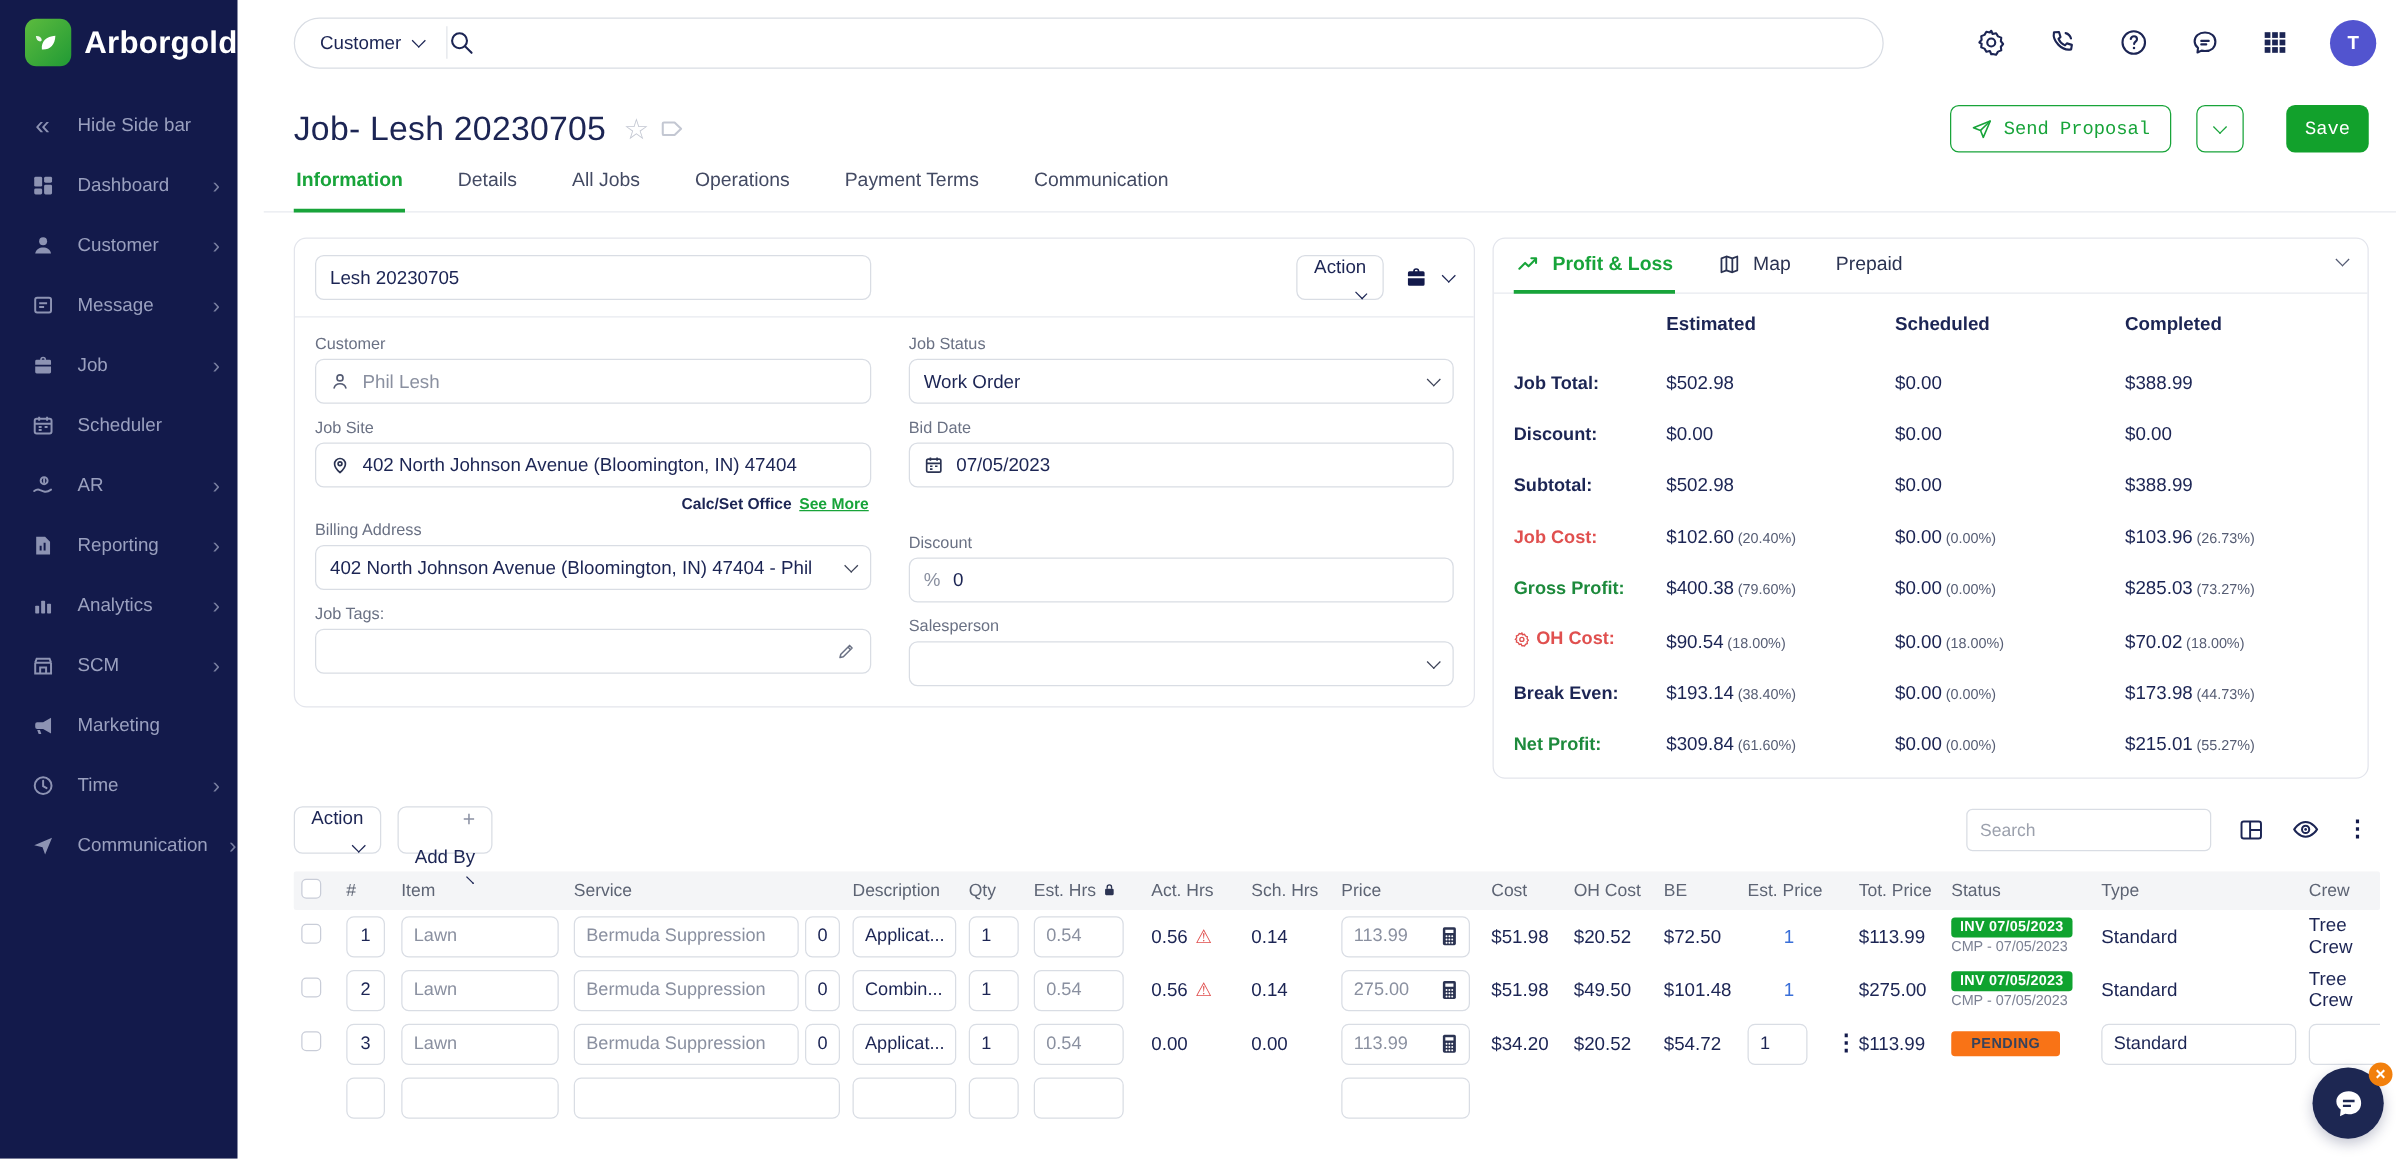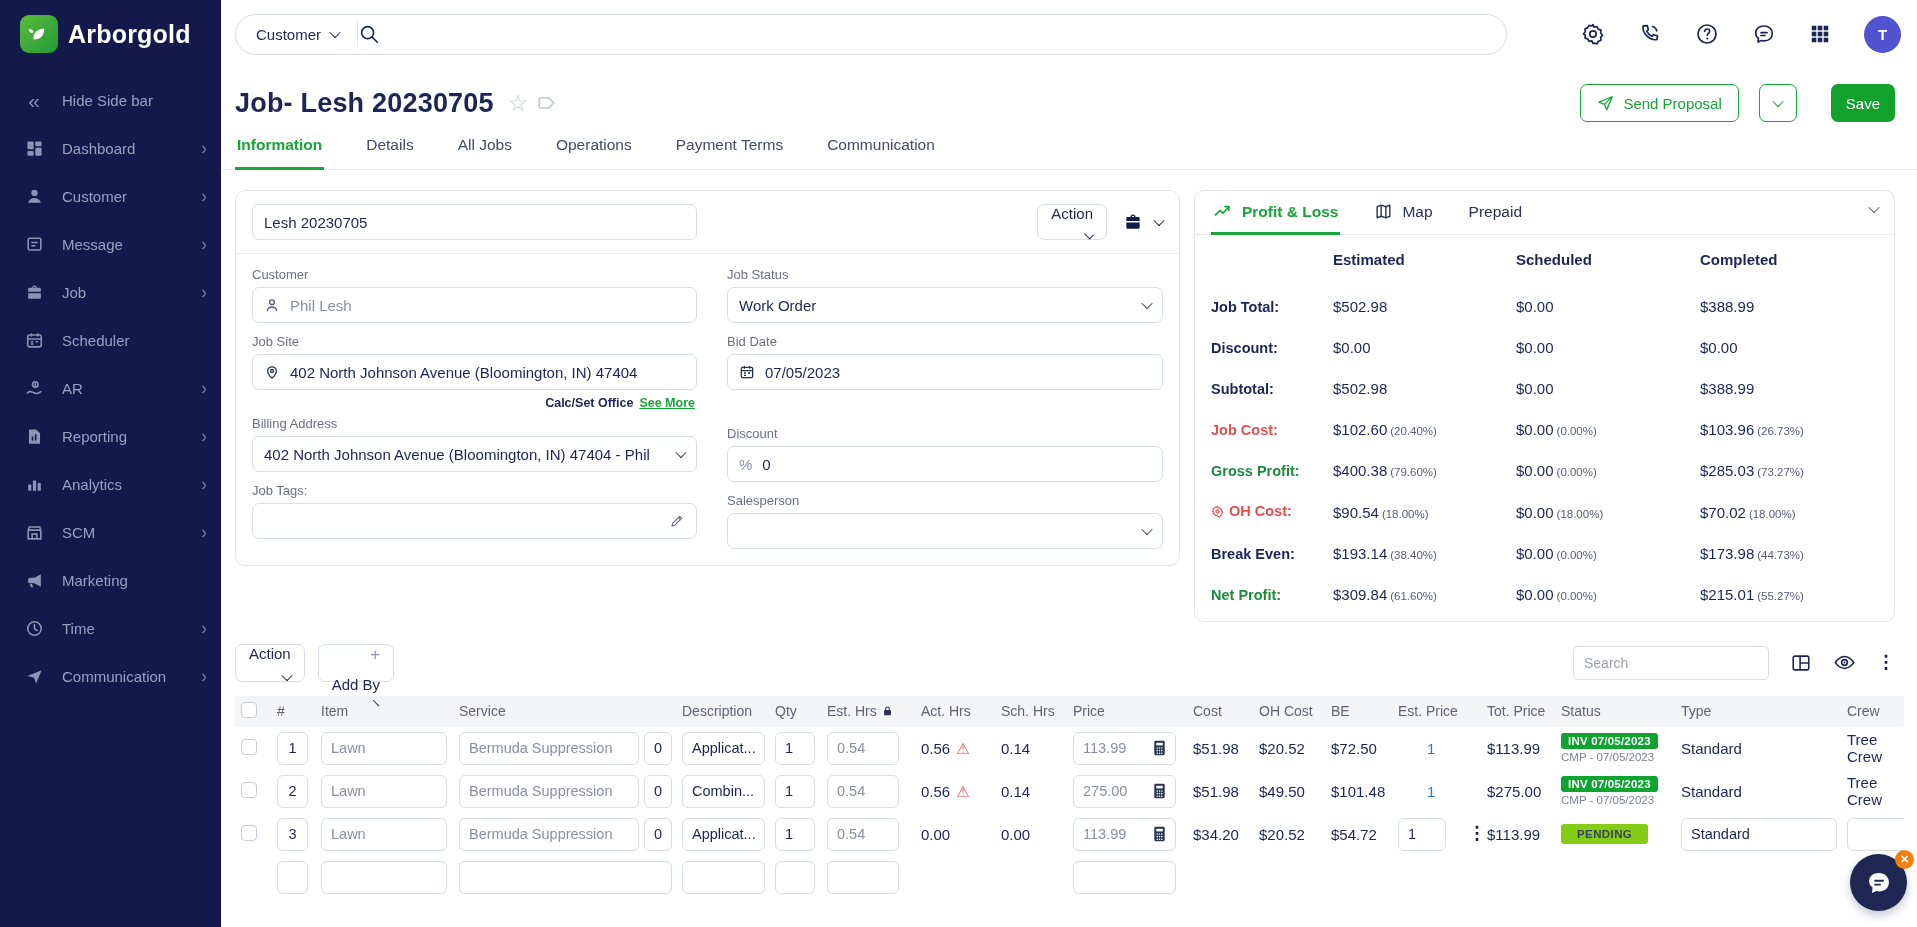--- a/index.html
+++ b/index.html
@@ -2,21 +2,21 @@
 <html><head>
 <meta charset="utf-8">
 <style>
   * { margin:0; padding:0; box-sizing:border-box; }
   html,body { width:1917px; height:927px; }
   body {
     font-family:"Liberation Sans", sans-serif;
     background:#ffffff; color:#1c2554; overflow:hidden; position:relative;
   }
   
-  .sidebar { position:absolute; left:0; top:0; width:221px; height:927px; background:#131a4b; z-index:5; }
+  .sidebar { position:absolute; left:0; top:0; width:190px; height:927px; background:#131a4b; z-index:5; }
   .logo-row { height:68px; display:flex; align-items:center; padding-left:20px; gap:10px; }
   .logo-badge { width:38px; height:38px; border-radius:9px; background:linear-gradient(135deg,#59b93c,#1f9а34); background:linear-gradient(135deg,#5cbb3e,#219a35); display:flex; align-items:center; justify-content:center; }
   .brand-name { color:#fff; font-size:25px; font-weight:700; letter-spacing:.2px; }
   .nav { margin-top:8px; }
   .nav-item { height:48px; display:flex; align-items:center; gap:17px; padding:0 14px 0 23px; color:#9aa0bf; font-size:15px; cursor:pointer; }
   .nav-item .nicon { width:22px; height:22px; flex:0 0 22px; display:flex; align-items:center; justify-content:center; color:#8d93b3; }
   .nav-item .nav-chev { margin-left:auto; color:#787ea0; font-size:18px; line-height:1; }
   .hide-glyph { font-size:21px; color:#8d93b3; line-height:1; }
   
   .topbar { position:absolute; left:211px; top:0; width:1706px; height:68px; background:#fff; display:flex; align-items:center; padding:0 16px 0 24px; }
@@ -25,24 +25,24 @@
   .pill-divider { width:1px; height:26px; background:#e2e5ea; }
   .search-pill input { flex:1; border:0; outline:none; font-family:inherit; font-size:15px; color:#1c2554; padding:0 16px; background:transparent; }
   .search-pill input::placeholder { color:#9ca1ad; }
   .pill-mag { padding-right:16px; display:flex; color:#1c2554; cursor:pointer; }
   .top-icons { margin-left:auto; display:flex; align-items:center; gap:33px; color:#1c2554; }
   .tico { display:flex; cursor:pointer; }
   .avatar { width:37px; height:37px; border-radius:50%; background:#5254cf; color:#fff; font-size:15px; font-weight:700; display:flex; align-items:center; justify-content:center; cursor:pointer; }
   
   .main { position:absolute; left:211px; top:68px; width:1706px; height:859px; }
   .page-head { display:flex; align-items:center; padding:16px 22px 8px 24px; }
-  .page-title { font-size:27px; font-weight:700; color:#1c2554; letter-spacing:.2px; }
+  .page-title { font-size:27px; font-weight:400; color:#1c2554; letter-spacing:.2px; }
   .title-icons { display:flex; align-items:center; gap:8px; margin-left:14px; color:#c3c7d2; }
   .star-glyph { font-size:23px; line-height:1; cursor:pointer; }
-  .head-actions { margin-left:auto; display:flex; align-items:center; gap:20px; }
+  .head-actions { margin-left:auto; display:flex; align-items:center; gap:20px;font-family:Liberation Mono, monospace; }
   .btn-outline-green { height:38px; border:1px solid #18a43a; color:#18a43a; background:#fff; border-radius:7px; display:flex; align-items:center; gap:9px; padding:0 16px; font-size:15px; cursor:pointer; font-family:inherit; }
   .btn-chev { width:38px; height:38px; border:1px solid #18a43a; color:#18a43a; background:#fff; border-radius:7px; display:flex; align-items:center; justify-content:center; cursor:pointer; margin-right:14px; }
   .btn-save { height:38px; min-width:63px; background:#12a12c; border:0; color:#fff; border-radius:7px; font-size:15px; font-family:inherit; padding:0 15px; cursor:pointer; }
   
   .tabs { display:flex; gap:40px; padding-left:24px; border-bottom:1px solid #e8eaef; }
   .tab { padding:6px 2px 13px; font-size:15.5px; color:#434a63; cursor:pointer; border-bottom:3px solid transparent; margin-bottom:-1px; }
   .tab.active { color:#18a43a; border-bottom-color:#18a43a; font-weight:700; }
   
   .chev { width:8px; height:8px; border-right:1.8px solid currentColor; border-bottom:1.8px solid currentColor; transform:rotate(45deg) translate(-1px,-1px); display:inline-block; }
   
@@ -108,21 +108,21 @@
   .pricebox .calc-ico { margin-left:auto; display:flex; }
   .warncell { display:flex; align-items:center; gap:6px; }
   .warn { color:#e0504f; font-size:15px; line-height:1; }
   .visits-link { color:#3a6fd8; padding-left:29px; cursor:pointer; }
   .visits-boxwrap { display:flex; align-items:center; }
   .visitsbox { width:48px; }
   .visits-kebab { margin-left:22px; }
   .statuscell { display:flex; flex-direction:column; align-items:flex-start; gap:2px; }
   .badge-inv { background:#0fa32f; color:#fff; font-size:11.5px; font-weight:700; padding:2px 7px; border-radius:3px; letter-spacing:.2px; }
   .badge-sub { font-size:11.5px; color:#7c8294; }
-  .badge-pending { background:#84cc16; color:#35425c; font-size:11.5px; font-weight:700; padding:4px 16px; border-radius:3px; letter-spacing:.4px; }
+  .badge-pending { background:#f97316; color:#35425c; font-size:11.5px; font-weight:700; padding:4px 16px; border-radius:3px; letter-spacing:.4px; }
   .typebox { width:156px; }
   .crewbox { width:86px; }
   .svc-emptybox { width:213px; }
   .addplus { color:#8d93a5; font-size:22px; padding-left:10px; cursor:pointer; }
   
   .chat-widget { position:absolute; right:10px; bottom:16px; width:57px; height:57px; border-radius:50%; background:#1d2752; display:flex; align-items:center; justify-content:center; cursor:pointer; z-index:9; box-shadow:0 4px 10px rgba(20,27,77,.25); }
   .chat-close { position:absolute; top:-4px; right:-7px; width:19px; height:19px; border-radius:50%; background:#f2800d; color:#fff; font-size:11px; font-weight:700; display:flex; align-items:center; justify-content:center; cursor:pointer; }
   svg { display:block; }
 </style>
 </head>

